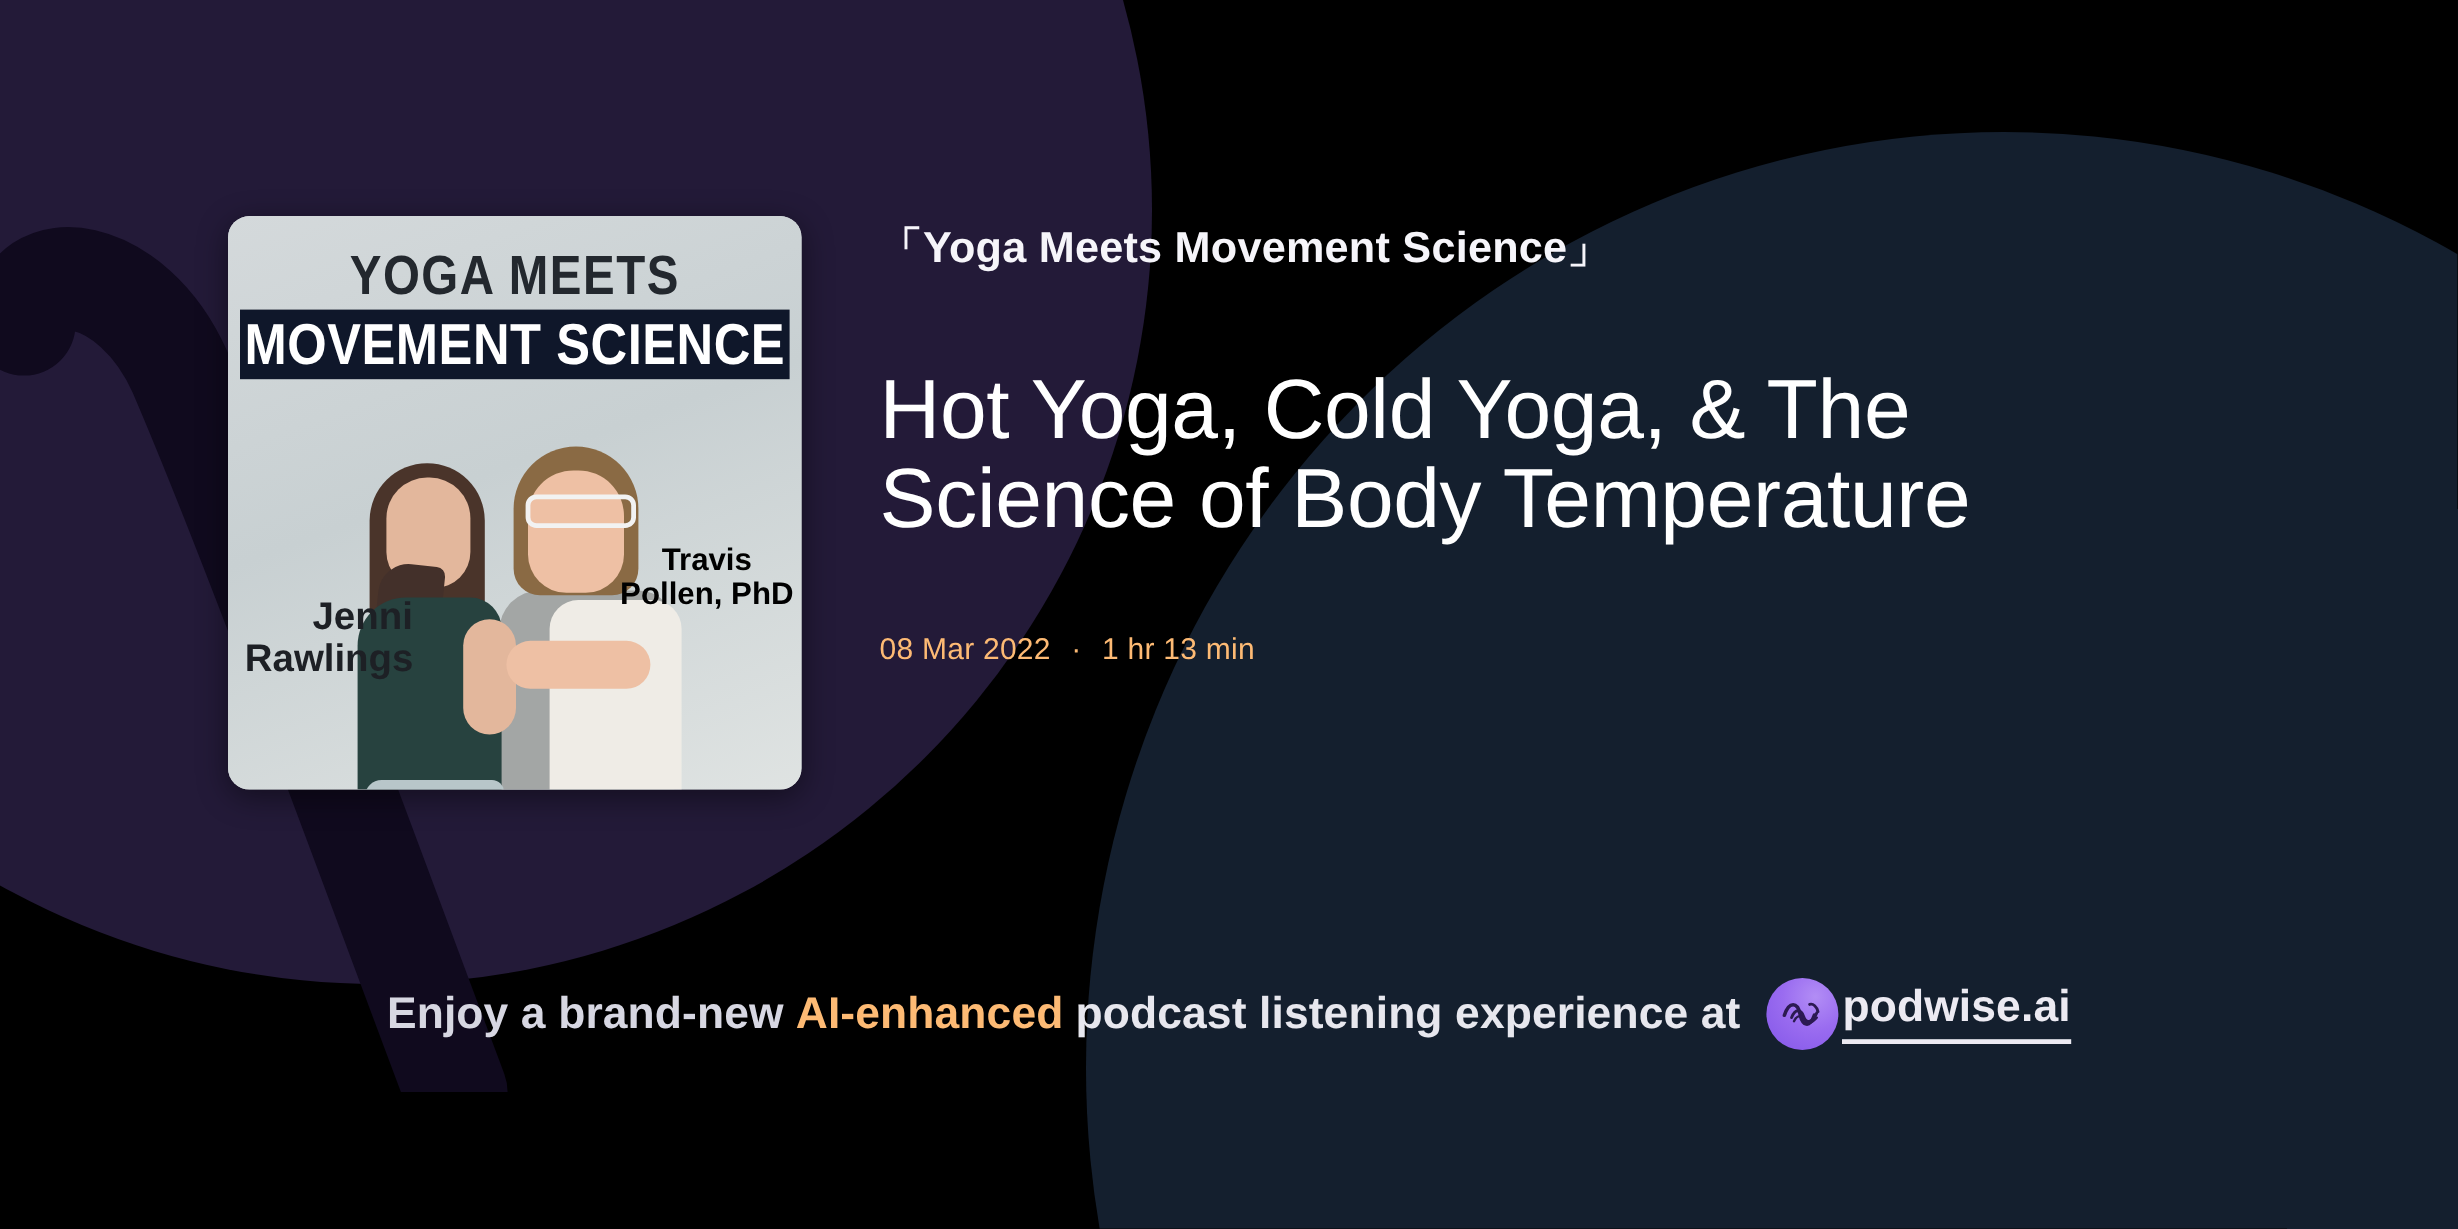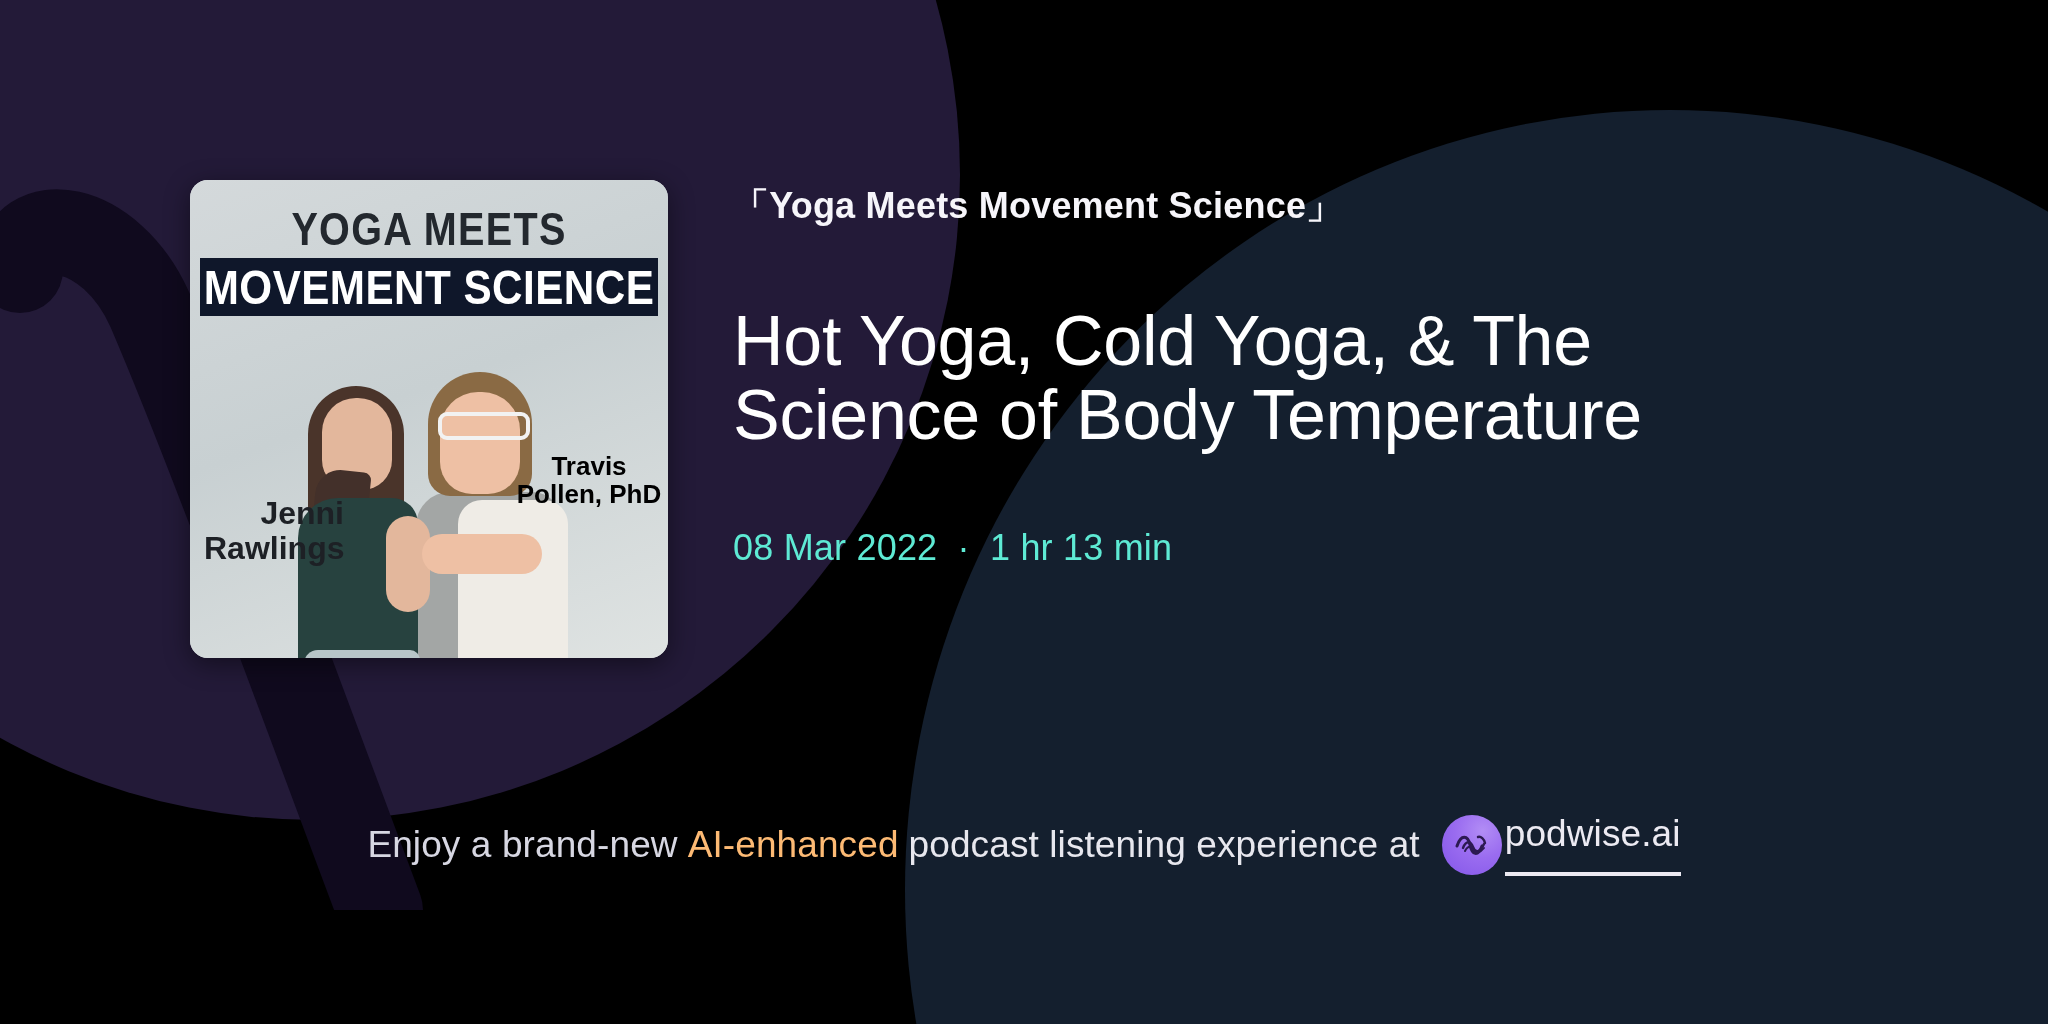--- a/index.html
+++ b/index.html
@@ -188,39 +188,39 @@
     margin-top: 73px;
     font-size: 70px;
     font-weight: 400;
     line-height: 1.06;
     color: #ffffff;
     letter-spacing: -0.3px;
     max-width: 965px;
   }
   .episode-meta {
     margin-top: 75px;
-    font-size: 36px;
+    font-size: 25px;
     font-weight: 400;
-    color: #5eead4;
+    color: #fdba74;
     letter-spacing: 0.2px;
   }
   .meta-dot { padding: 0 10px; }
 
   
   .promo {
     position: absolute;
     left: 0;
     top: 815px;
     width: 2048px;
     display: flex;
     align-items: center;
     justify-content: center;
     gap: 0;
     font-size: 37px;
-    font-weight: 400;
+    font-weight: 700;
     letter-spacing: 0.1px;
     white-space: nowrap;
   }
   .promo-a { color: #d7d7e2; }
   .promo-ai { color: #fdba74; padding: 0 0 0 10px; }
   .promo-b { color: #e7e7ee; padding-left: 10px; }
   .promo-link-wrap {
     display: inline-flex;
     align-items: center;
     margin-left: 22px;
@@ -232,21 +232,21 @@
     background: radial-gradient(circle at 68% 26%, #b28df5 0%, #9a6cf0 45%, #8356e8 100%);
     display: inline-flex;
     align-items: center;
     justify-content: center;
     flex: 0 0 auto;
   }
   .promo-link {
     color: #eceaf2;
     text-decoration: none;
     border-bottom: 4px solid #eceaf2;
-    padding-bottom: 18px;
+    padding-bottom: 7px;
     line-height: 1.05;
   }
 </style>
 </head>
 <body>
 
 <div id="stage">
 
   <div class="bg-layer">
     <div class="blob-purple"></div>

